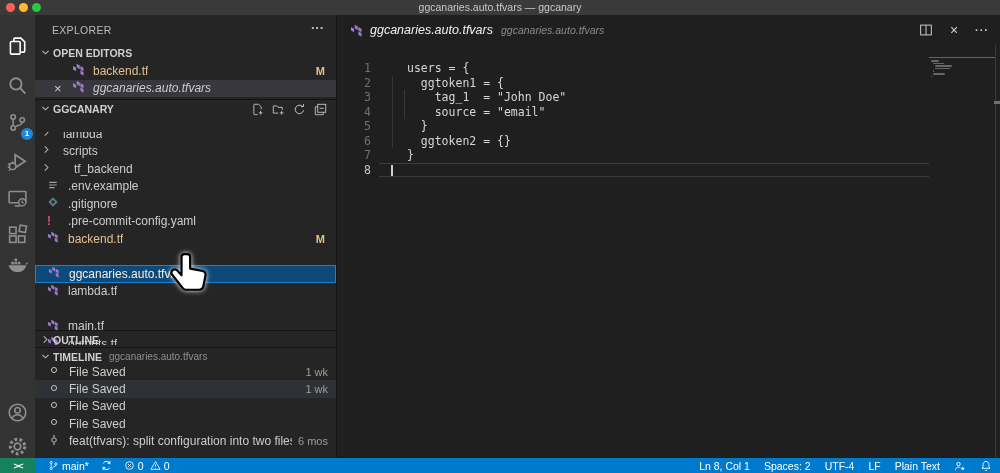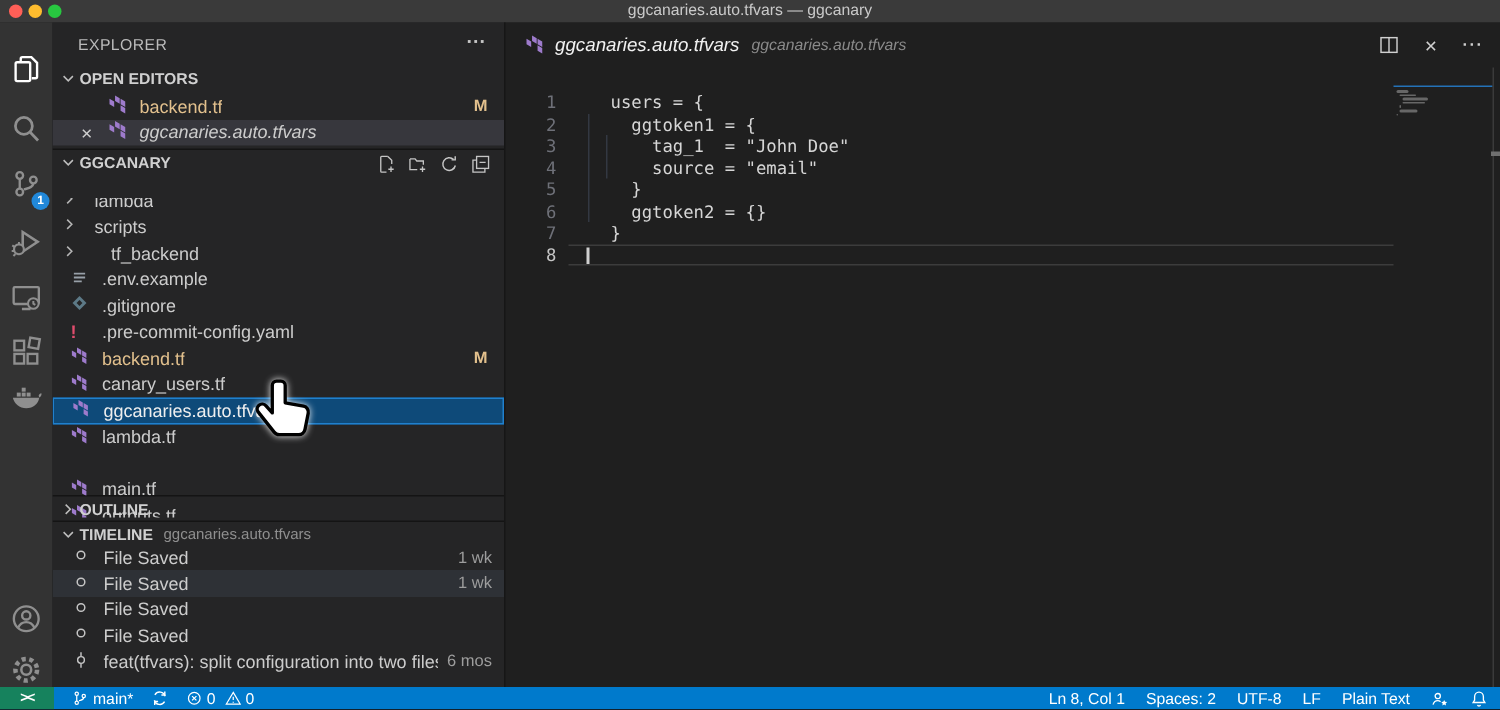--- a/index.html
+++ b/index.html
@@ -309,31 +309,20 @@
                 <g fill="#9e7bcc">
                   <path d="M5.5 1l4.3 2.5v5L5.5 6z"></path>
                   <path d="M10.6 4l4.3 2.5v5L10.6 9z"></path>
                   <path d="M10.6 10l4.3 2.5v5l-4.3-2.5z"></path>
                   <path d="M.4 4l4.3 2.5v5L.4 9z"></path>
                 </g>
               </svg></span>
             <span class="lbl" style="position: absolute; left: 28px;">backend.tf</span>
             <span class="badge-m">M</span>
           </div>
-          <div class="row" style="top: 115.5px;">
-            <span style="position: absolute; left: 12px; width: 14px;"><svg viewBox="0 0 16 18" xmlns="http://www.w3.org/2000/svg" style="width: 12px; height: 12px;">
-                <g fill="#9e7bcc">
-                  <path d="M5.5 1l4.3 2.5v5L5.5 6z"></path>
-                  <path d="M10.6 4l4.3 2.5v5L10.6 9z"></path>
-                  <path d="M10.6 10l4.3 2.5v5l-4.3-2.5z"></path>
-                  <path d="M.4 4l4.3 2.5v5L.4 9z"></path>
-                </g>
-              </svg></span>
-            <span class="lbl" style="position: absolute; left: 28px;">canary_users.tf</span>
-          </div>
           <div class="row sel" style="top: 133px;">
             <span style="position: absolute; left: 12px; width: 14px;"><svg viewBox="0 0 16 18" xmlns="http://www.w3.org/2000/svg" style="width: 12px; height: 12px;">
                 <g fill="#9e7bcc">
                   <path d="M5.5 1l4.3 2.5v5L5.5 6z"></path>
                   <path d="M10.6 4l4.3 2.5v5L10.6 9z"></path>
                   <path d="M10.6 10l4.3 2.5v5l-4.3-2.5z"></path>
                   <path d="M.4 4l4.3 2.5v5L.4 9z"></path>
                 </g>
               </svg></span>
             <span class="lbl" style="position: absolute; left: 28px;">ggcanaries.auto.tfvars</span>
@@ -547,21 +536,21 @@
         <span>0</span>
       </div>
       <div id="sb-right">
         <div class="sb-item">
           <span>Ln 8, Col 1</span>
         </div>
         <div class="sb-item">
           <span>Spaces: 2</span>
         </div>
         <div class="sb-item">
-          <span>UTF-8</span>
+          <span>UTF-4</span>
         </div>
         <div class="sb-item">
           <span>LF</span>
         </div>
         <div class="sb-item">
           <span>Plain Text</span>
         </div>
         <div class="sb-item">
           <span style="display: inline-flex; align-items: center; justify-content: center;">
             <svg viewBox="0 0 16 16" xmlns="http://www.w3.org/2000/svg" style="width: 12px; height: 12px;">

